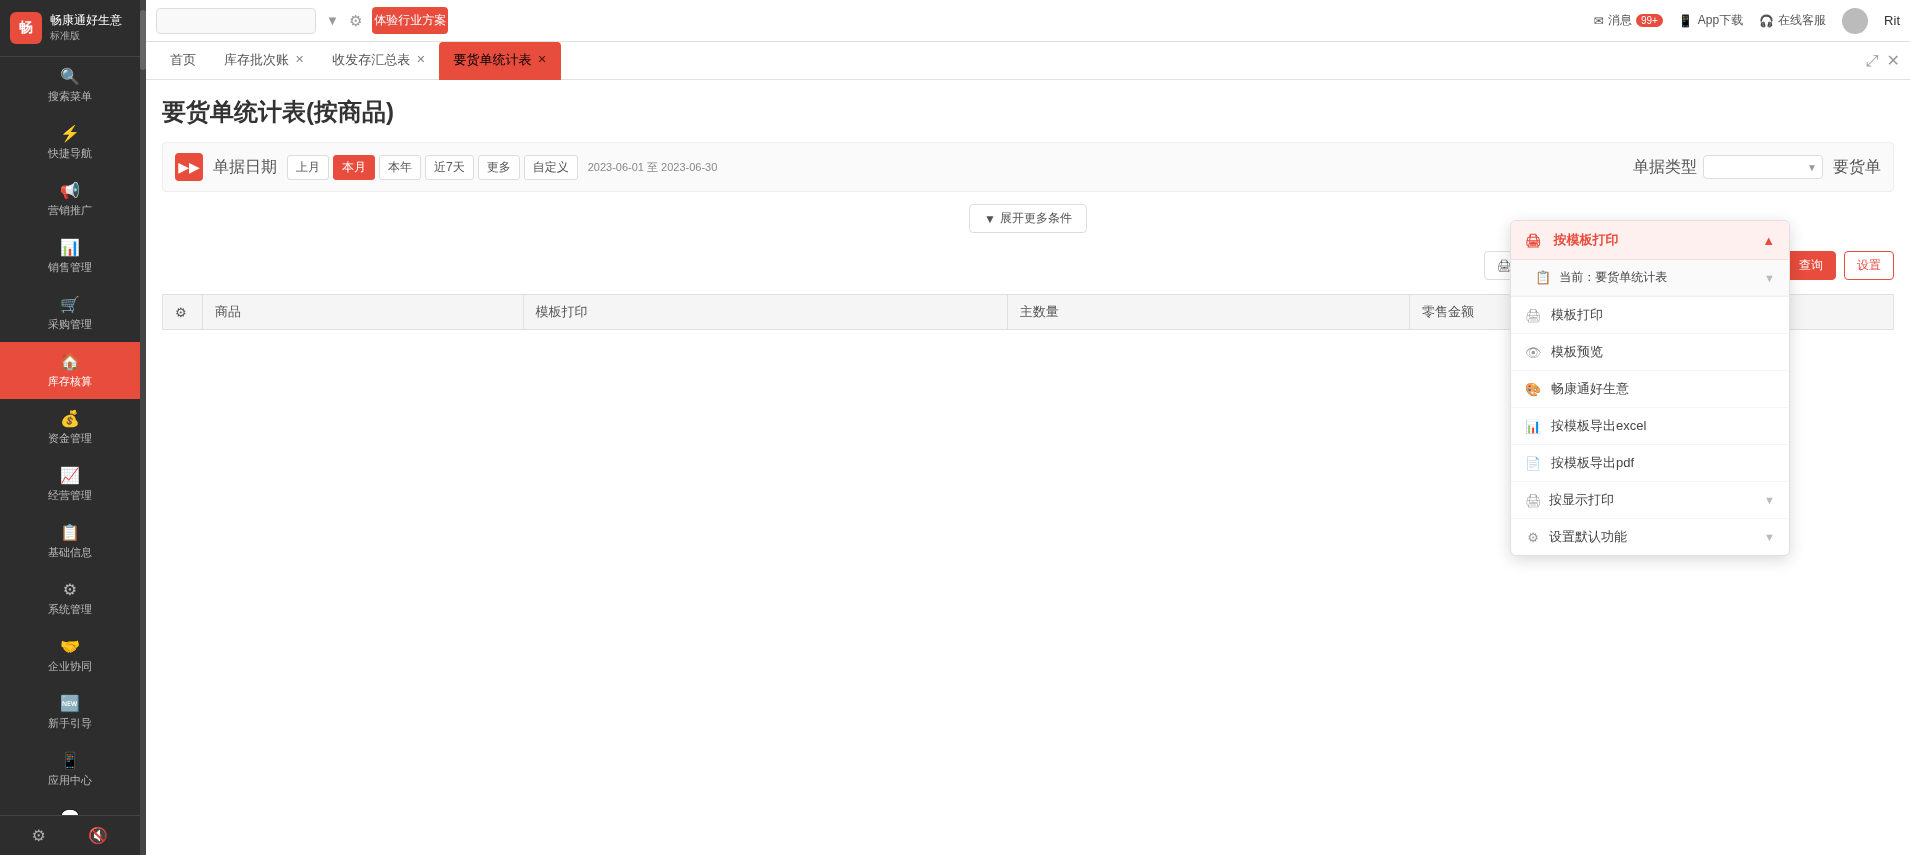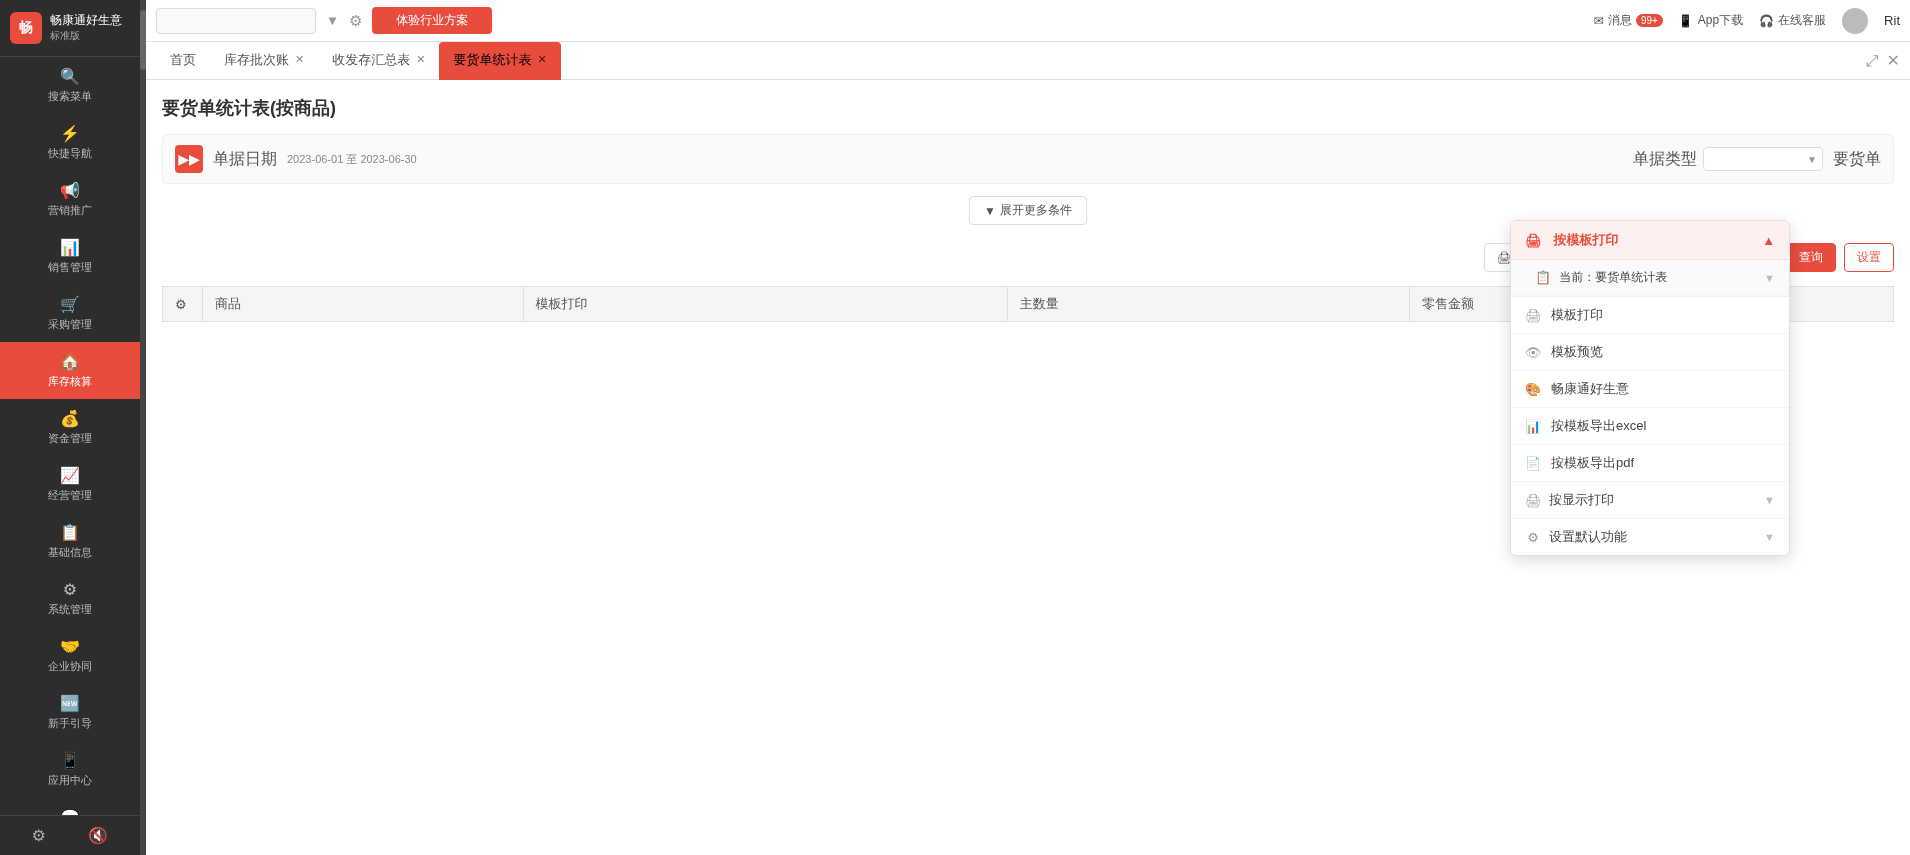--- a/index.html
+++ b/index.html
@@ -93,21 +93,21 @@
       font-size: 12px;
       background: #f9f9f9;
     }
     .topbar-chevron { color: #999; cursor: pointer; }
     .topbar-gear { color: #999; cursor: pointer; font-size: 15px; }
     .topbar-btn {
       background: #e74c3c;
       color: white;
       border: none;
       border-radius: 4px;
-      padding: 5px 24px;
+      padding: 5px 2px;
       font-size: 12px;
       cursor: pointer;
     }
     .topbar-spacer { flex: 1; }
     .topbar-right { display: flex; align-items: center; gap: 16px; }
     .topbar-right-item { display: flex; align-items: center; gap: 4px; cursor: pointer; color: #555; font-size: 12px; }
     .badge {
       background: #e74c3c;
       color: white;
       border-radius: 8px;
@@ -149,21 +149,21 @@
     .page-content {
       flex: 1;
       background: #fff;
       margin: 0;
       overflow: auto;
       position: relative;
       padding: 16px;
     }
 
     .page-title {
-      font-size: 18px;
+      font-size: 24px;
       font-weight: bold;
       color: #333;
       margin-bottom: 14px;
     }
 
     
     .filter-bar {
       display: flex;
       align-items: center;
       gap: 10px;
@@ -466,20 +466,28 @@
     <span style="cursor:pointer;color:#999;font-size:16px;">⤢</span>
     <span style="cursor:pointer;color:#999;font-size:16px;margin-left:8px;">✕</span>
   </div>
 
   <div class="page-content">
     <div class="page-title">要货单统计表(按商品)</div>
 
     <div class="filter-bar">
       <button class="filter-toggle-btn">▶▶</button>
       <span class="filter-label">单据日期</span>
+      <div class="filter-date-group">
+        <button class="date-btn">上月</button>
+        <button class="date-btn active">本月</button>
+        <button class="date-btn">本年</button>
+        <button class="date-btn">近7天</button>
+        <button class="date-btn">更多</button>
+        <button class="date-btn">自定义</button>
+      </div>
       <span class="date-range">2023-06-01 至 2023-06-30</span>
       <div class="filter-type-select">
         <span class="filter-label">单据类型</span>
         <div class="select-wrapper">
           <select class="select-box">
             <option></option>
           </select>
           <span class="select-arrow">▼</span>
         </div>
       </div>

